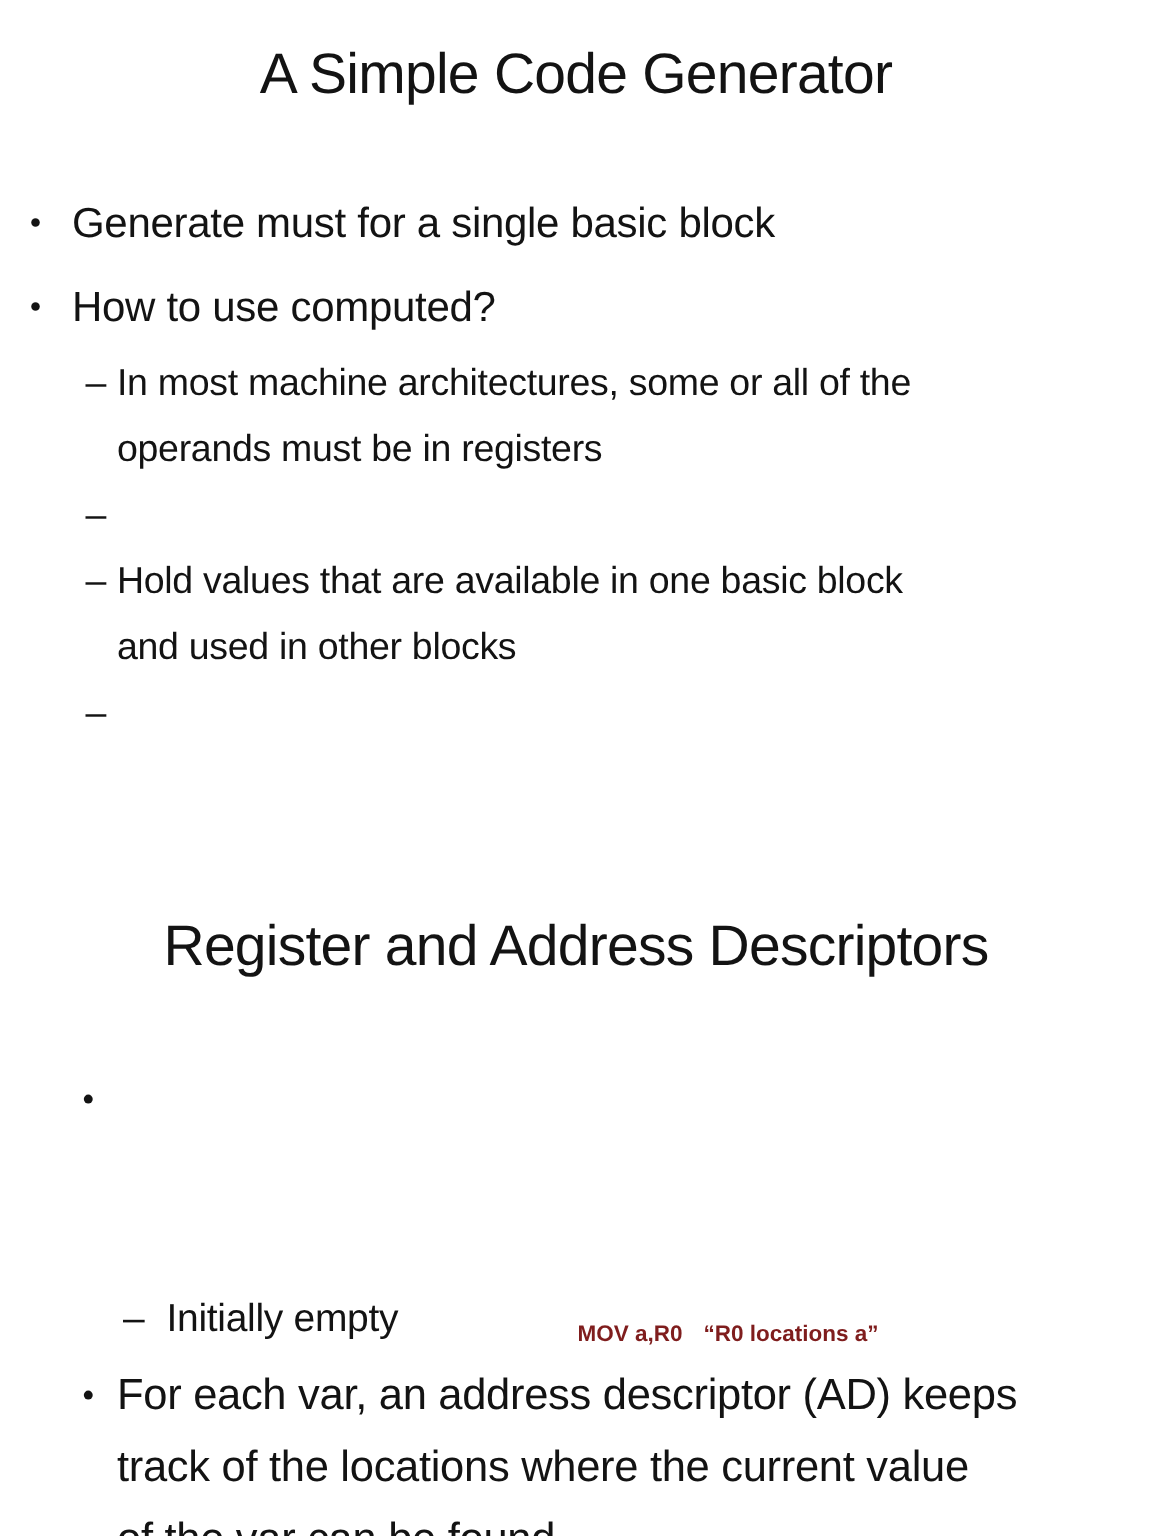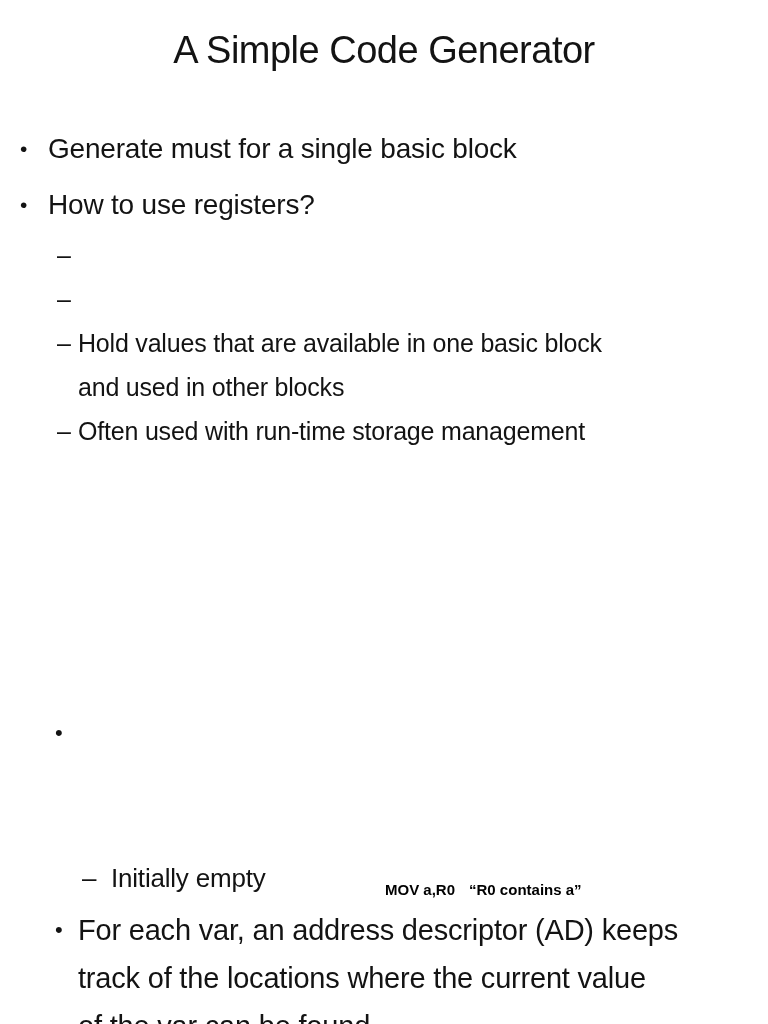--- a/index.html
+++ b/index.html
@@ -101,69 +101,71 @@
   .code-note {
     position: absolute;
     left: 303px;
     top: 12px;
     display: flex;
     gap: 14px;
     font-size: 15px;
     font-weight: 600;
     letter-spacing: 0;
     white-space: nowrap;
-    color: #000000;
+    color: #7f1d1d;
   }
 </style>
 </head>
 <body>
 
 <div class="canvas">
 
   <h1 id="s1-title" class="slide-title">A Simple Code Generator</h1>
 
   <div id="s1-b1" class="row s1-l1">
     <span class="m">•</span>
     <span class="t">Generate must for a single basic block</span>
   </div>
 
   <div id="s1-b2" class="row s1-l1">
     <span class="m">•</span>
-    <span class="t">How to use registers?</span>
+    <span class="t">How to use computed?</span>
   </div>
 
   <div id="s1-subs">
     <div class="row">
       <span class="m">–</span>
+      <span class="t">In most machine architectures, some or all of the
+operands must be in registers</span>
     </div>
     <div class="row">
       <span class="m">–</span>
     </div>
     <div class="row">
       <span class="m">–</span>
       <span class="t">Hold values that are available in one basic block
 and used in other blocks</span>
     </div>
     <div class="row">
       <span class="m">–</span>
-      <span class="t">Often used with run-time storage management</span>
     </div>
   </div>
 
+  <h1 id="s2-title" class="slide-title">Register and Address Descriptors</h1>
 
   <div id="s2-b1" class="row s2-l1">
     <span class="m">•</span>
   </div>
 
   <div id="s2-sub" class="row">
     <span class="m">–</span>
     <span class="t">Initially empty</span>
     <span class="code-note">
       <span>MOV a,R0</span>
-      <span>“R0 contains a”</span>
+      <span>“R0 locations a”</span>
     </span>
   </div>
 
   <div id="s2-b2" class="row s2-l1">
     <span class="m">•</span>
     <span class="t">For each var, an address descriptor (AD) keeps
 track of the locations where the current value
 of the var can be found</span>
   </div>
 

